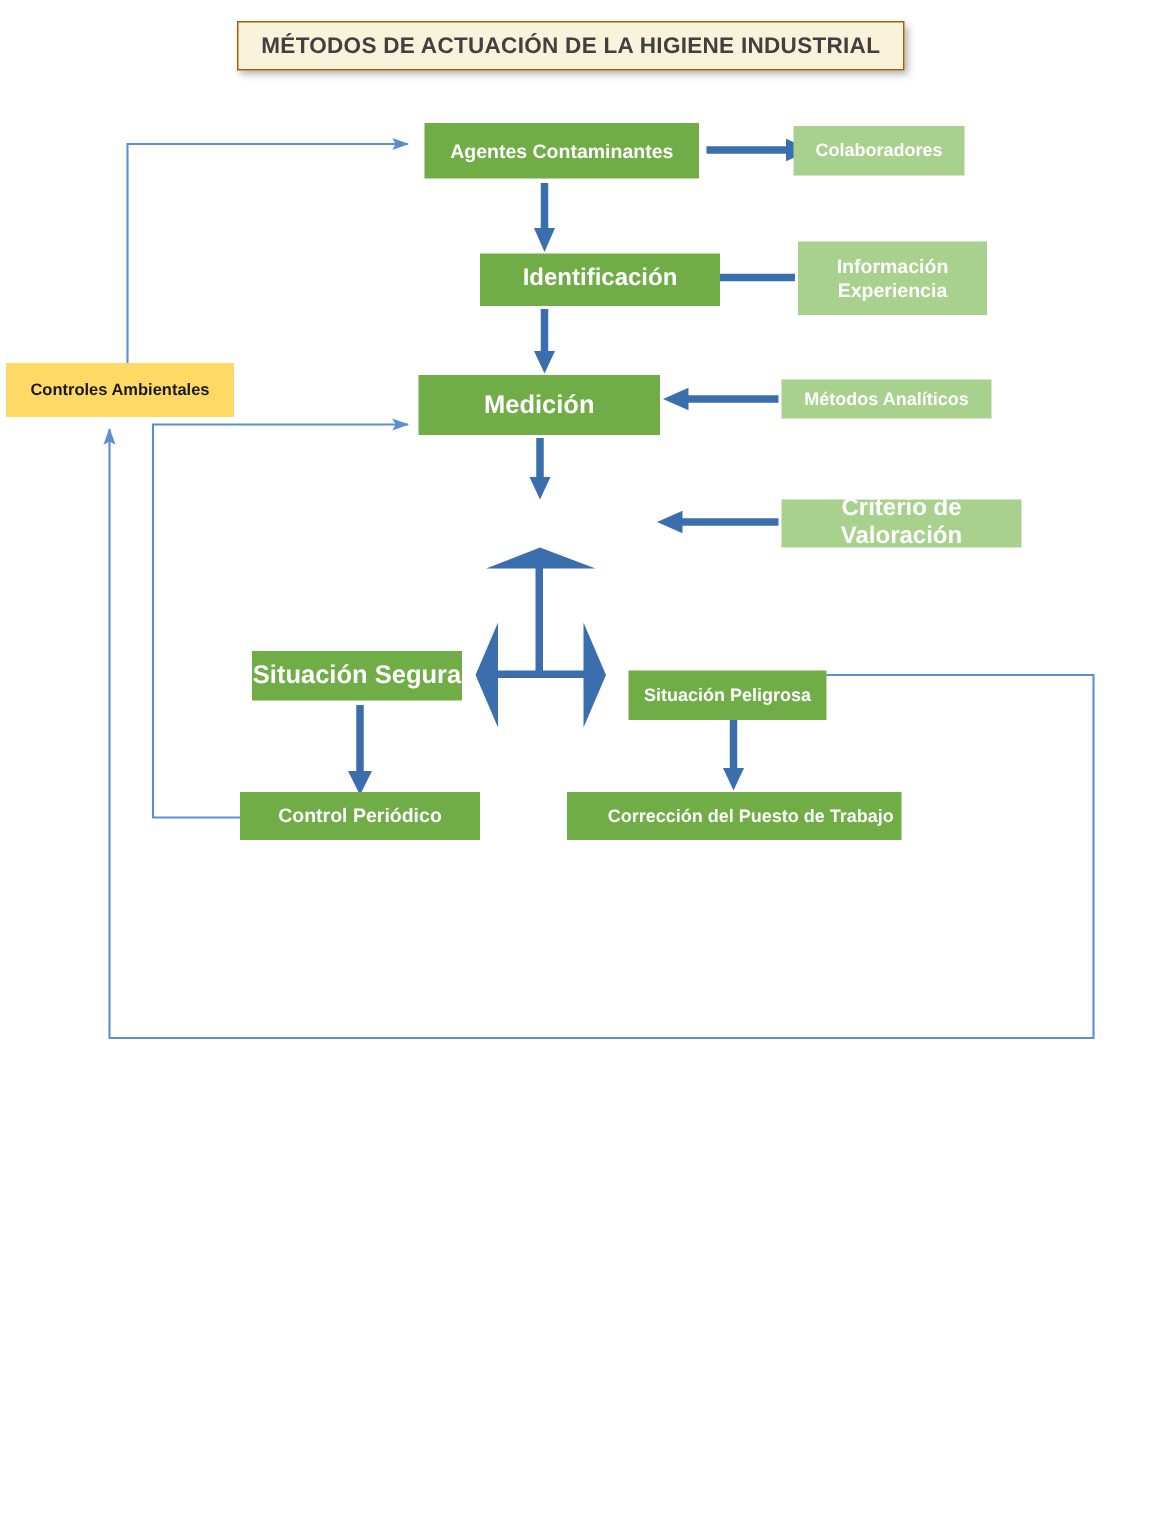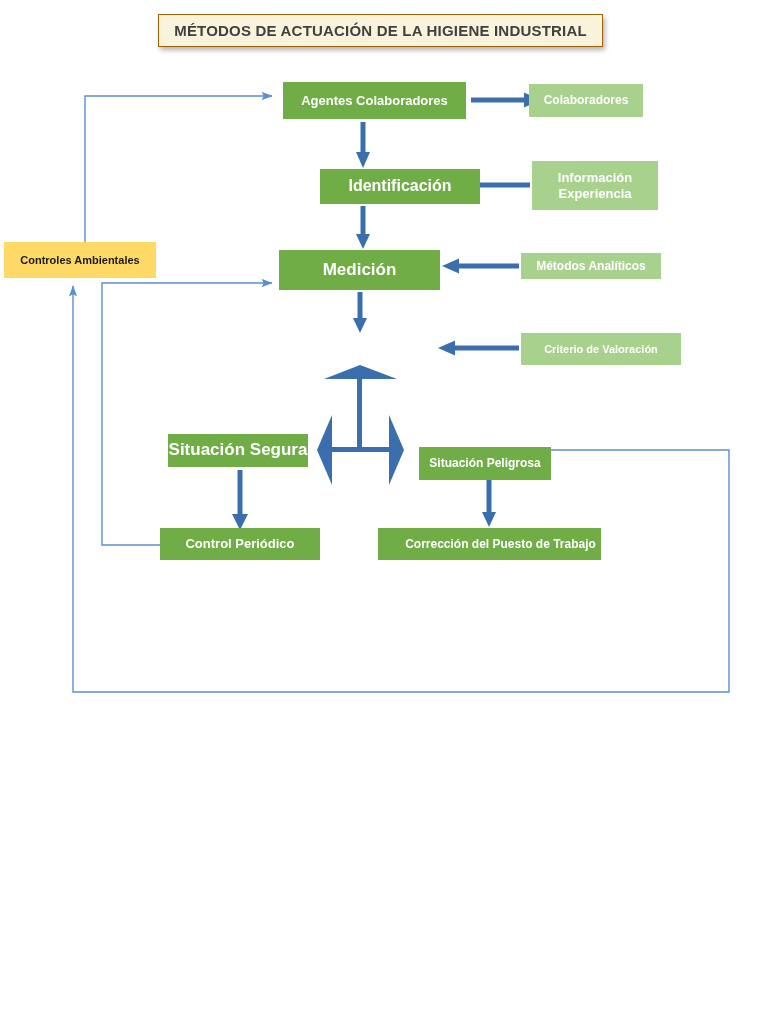--- a/index.html
+++ b/index.html
@@ -144,35 +144,35 @@
     <g>
       <path d="M489,470 L489,518" stroke="#3b6ead" stroke-width="5" fill="none"></path>
       <path d="M489,527 L482,512 L496,512 Z" fill="#3b6ead"></path>
     </g>
   </svg>
 
   <div class="title-banner" style="left:158px; top:14px; width:445px; height:33px; font-size:15px;">MÉTODOS DE ACTUACIÓN DE LA HIGIENE INDUSTRIAL</div>
 
   <div class="node node-yellow" style="left:4px; top:242px; width:152px; height:36px; font-size:11px;">Controles Ambientales</div>
 
-  <div class="node node-dark" style="left:283px; top:82px; width:183px; height:37px; font-size:13px;">Agentes Colaboradores</div>
+  <div class="node node-dark" style="left:283px; top:82px; width:183px; height:37px; font-size:13px;">Agentes Contaminantes</div>
 
   <div class="node node-light" style="left:529px; top:84px; width:114px; height:33px; font-size:12px;">Colaboradores</div>
 
   <div class="node node-dark" style="left:284px; top:169px; width:160px; height:35px; font-size:16px;margin-left:36px;">Identificación</div>
 
   <div class="node node-light" style="left:532px; top:161px; width:126px; height:49px; font-size:13px; white-space:pre-line;">Información
 Experiencia</div>
 
   <div class="node node-dark" style="left:279px; top:250px; width:161px; height:40px; font-size:17px;">Medición</div>
 
   <div class="node node-light" style="left:521px; top:253px; width:140px; height:26px; font-size:12px;">Métodos Analíticos</div>
 
 
-  <div class="node node-light" style="left:521px; top:333px; width:160px; height:32px; font-size:11px;">Criterio de Valoración</div>
+  <div class="node node-light" style="left:521px; top:333px; width:160px; height:32px; font-size:16px;">Criterio de Valoración</div>
 
   <div class="node node-dark" style="left:168px; top:434px; width:140px; height:33px; font-size:17px;">Situación Segura</div>
 
   <div class="node node-dark" style="left:419px; top:447px; width:132px; height:33px; font-size:12px;">Situación Peligrosa</div>
 
   <div class="node node-dark" style="left:160px; top:528px; width:160px; height:32px; font-size:13px;">Control Periódico</div>
 
   <div class="node node-dark" style="left:378px; top:528px; width:223px; height:32px; font-size:12px;padding-left:22px;">Corrección del Puesto de Trabajo</div>
 
 </div>

